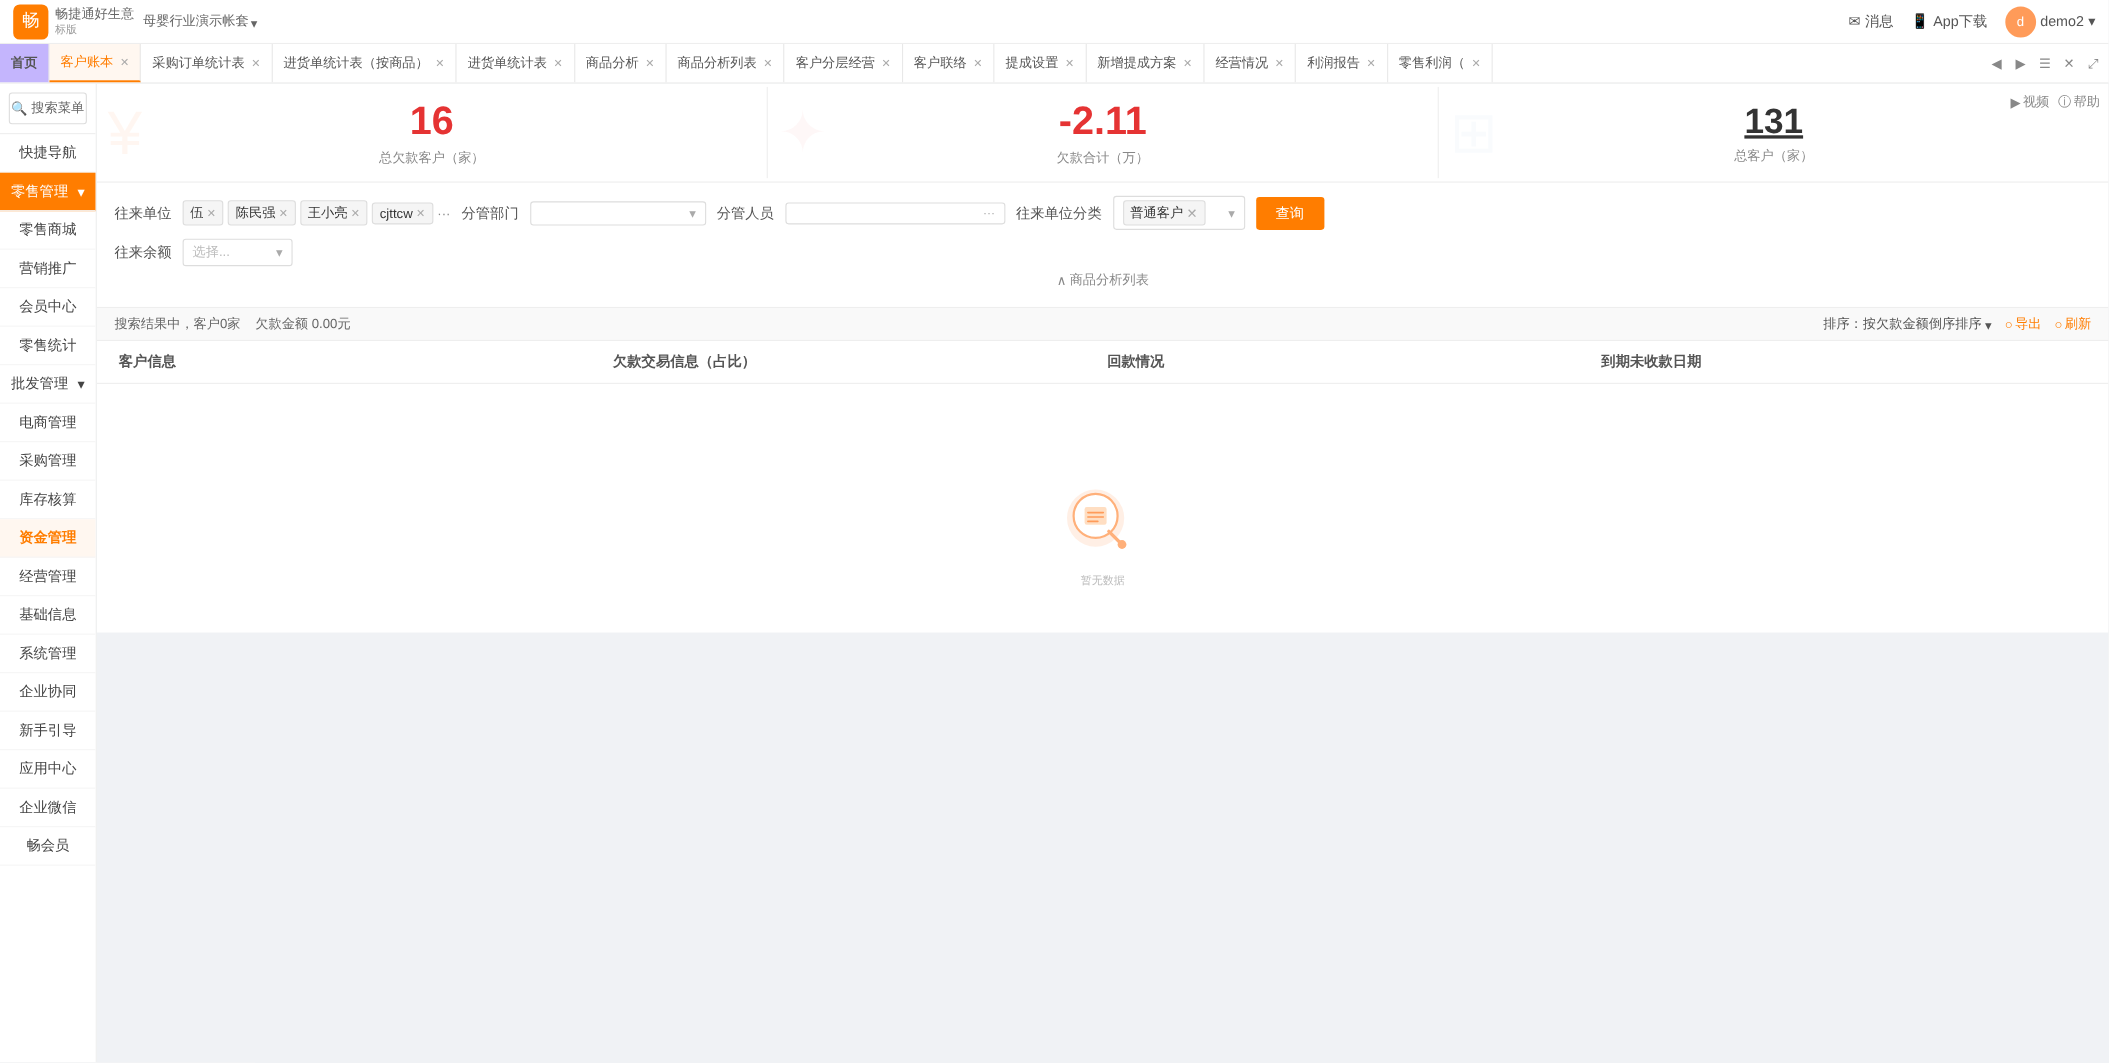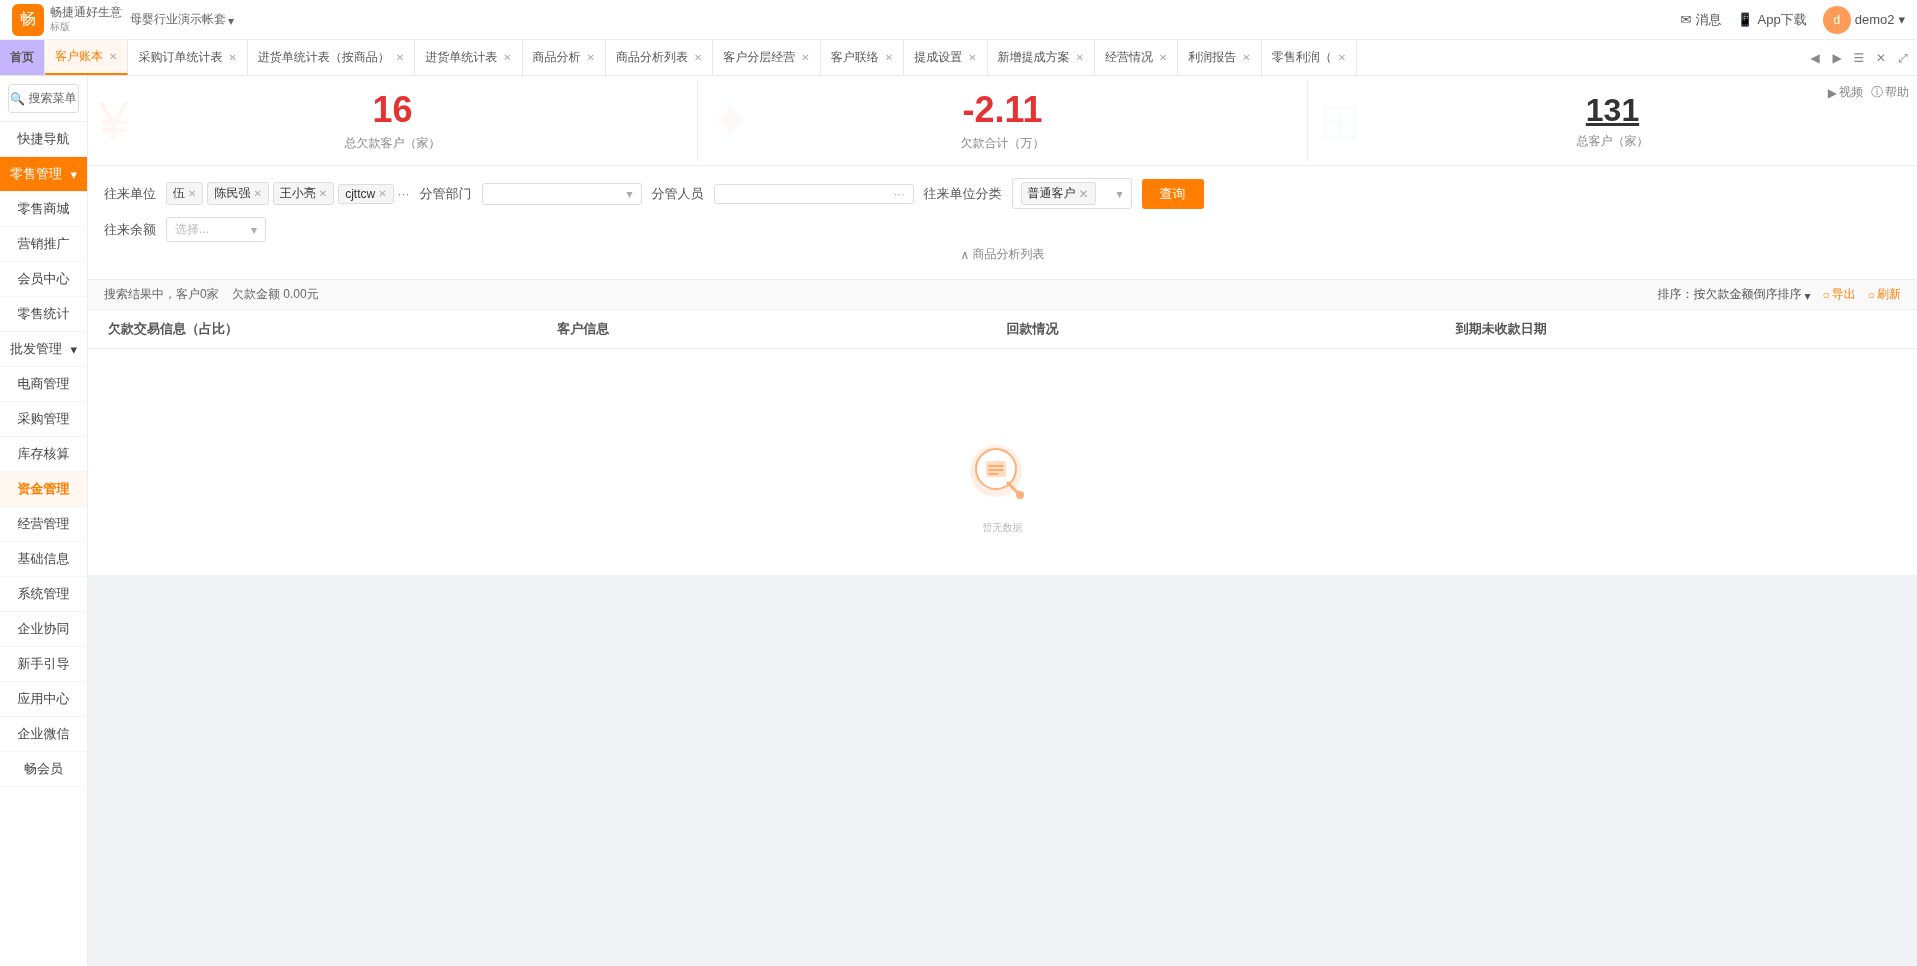--- a/index.html
+++ b/index.html
@@ -367,22 +367,22 @@
         </div>
         <div class="btn-link">
           <span>○</span>
           <span>刷新</span>
         </div>
       </div>
     </div>
 
     <div class="data-table">
       <div class="table-header">
+        <div>客户信息</div>
         <div>欠款交易信息（占比）</div>
-        <div>客户信息</div>
         <div>回款情况</div>
         <div>到期未收款日期</div>
       </div>
 
       <div class="empty-state">
         <div class="empty-icon">
           <svg width="90" height="72" viewBox="0 0 90 72" fill="none">
 
             <ellipse cx="38" cy="38" rx="26" ry="26" fill="#ffe0cc" opacity="0.5"></ellipse>
             <circle cx="38" cy="36" r="20" fill="#fff" stroke="#ffb07a" stroke-width="2"></circle>

